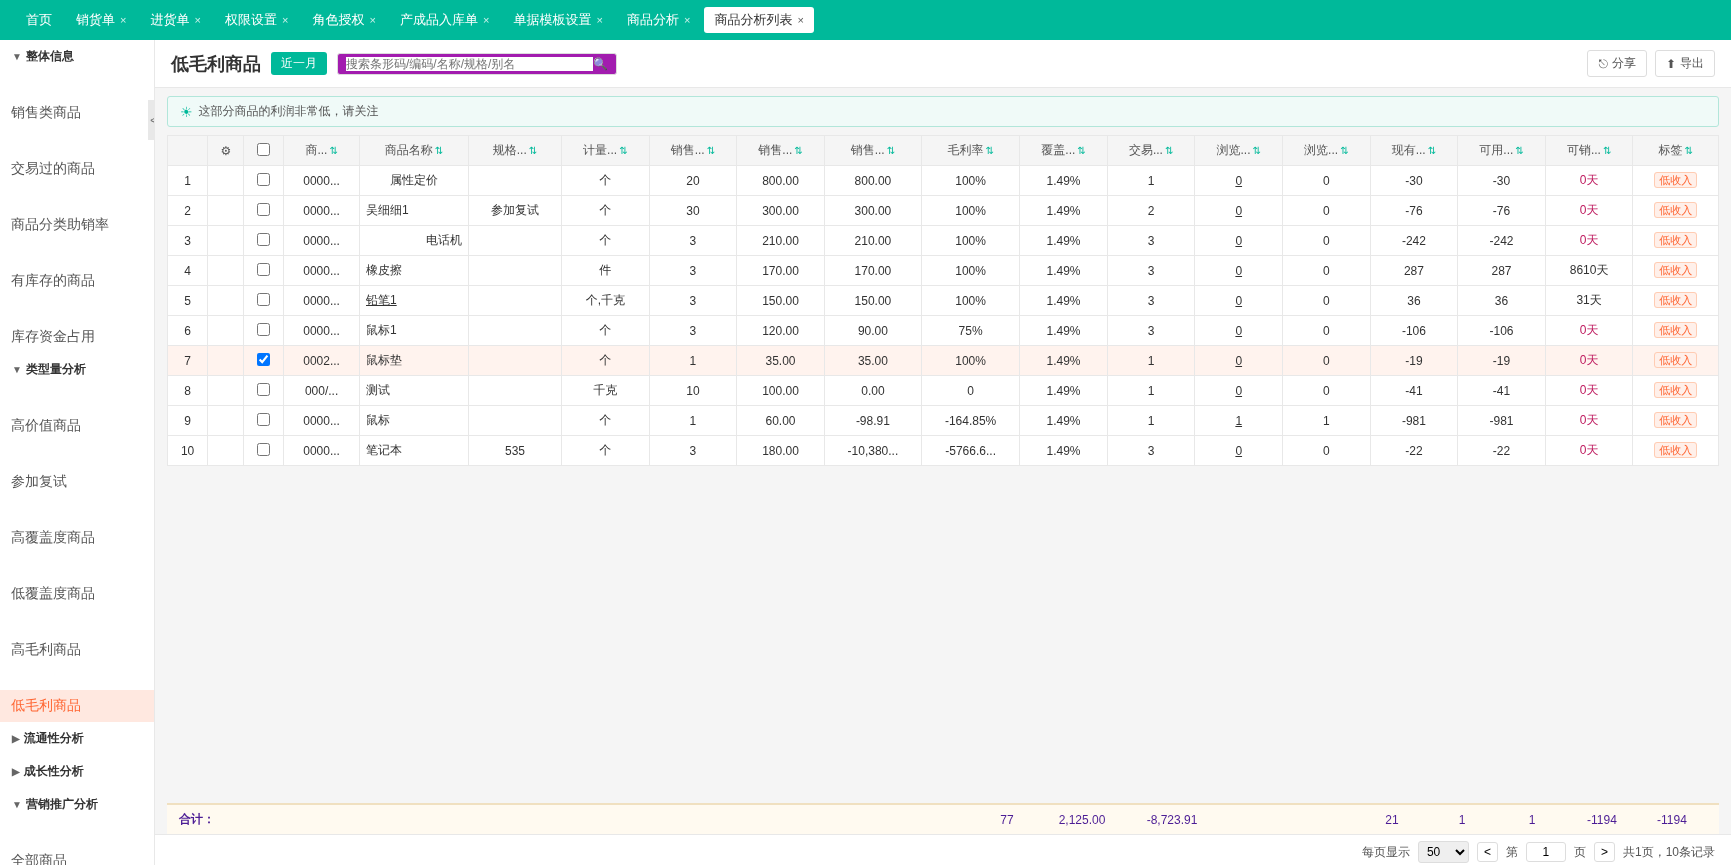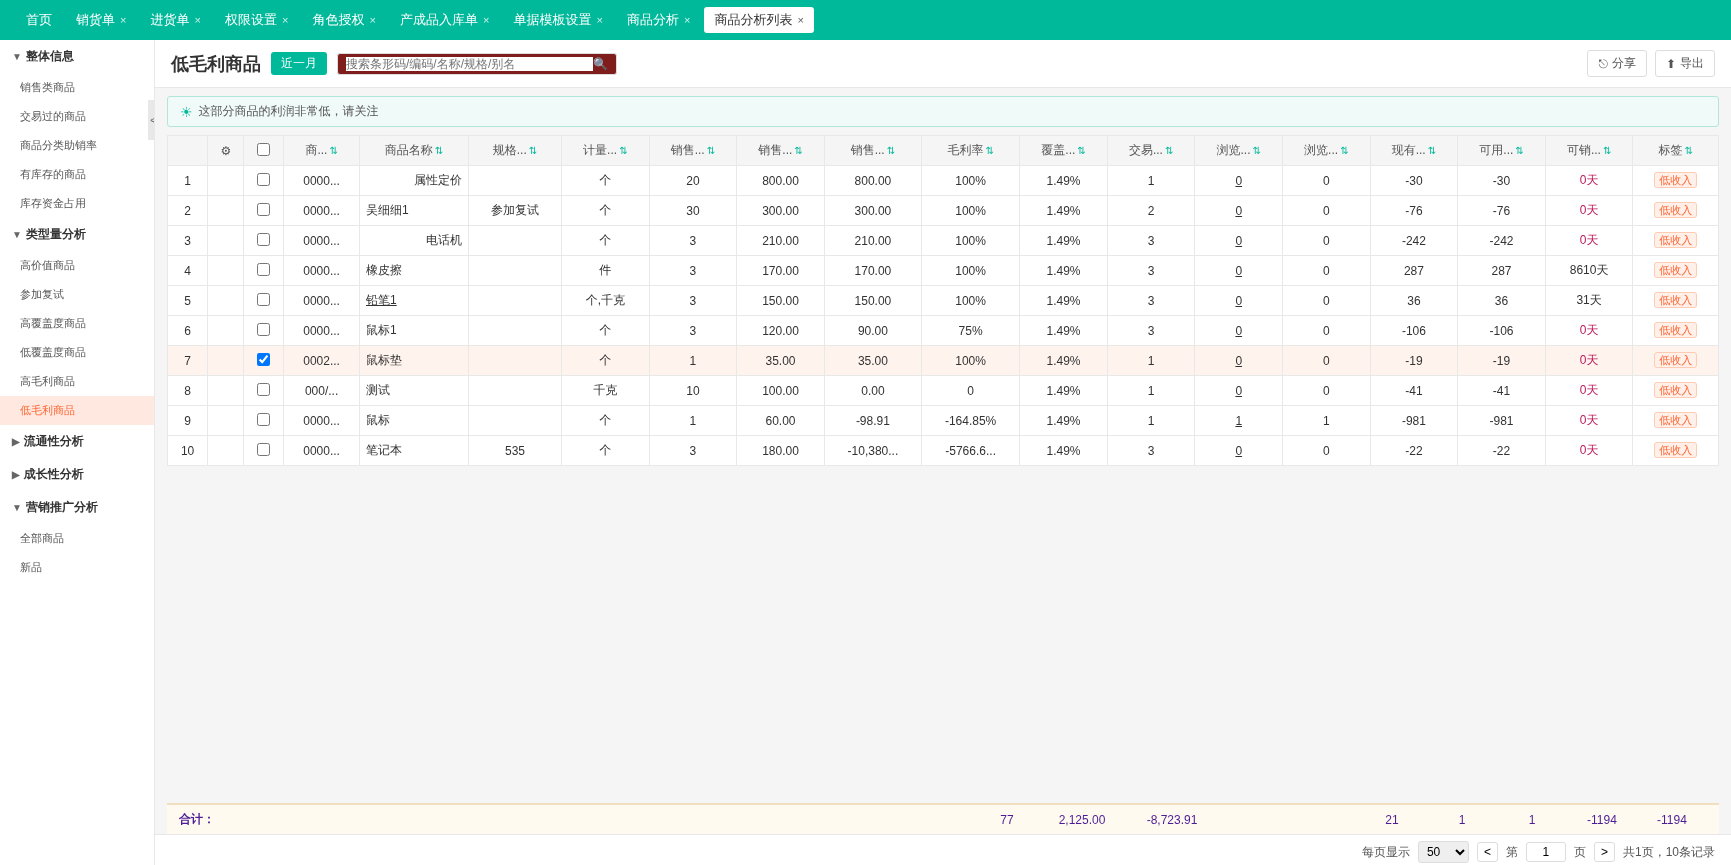--- a/index.html
+++ b/index.html
@@ -43,24 +43,25 @@
       display: flex;
       align-items: center;
       padding: 8px 12px;
       font-weight: bold;
       font-size: 12px;
       color: #333;
       cursor: pointer;
     }
     .sidebar-group-header .arrow { margin-right: 4px; color: #666; font-size: 10px; }
     .sidebar-item {
-      padding: 7px 12px 7px 20px;
+      padding: 7px 12px 7px 11px;
       cursor: pointer;
       color: #555;
-      font-size: 11px;
+      font-size: 14px;
+      margin-top: 24px;
     }
     .sidebar-item.active { background: #ffe8e0; color: #ff6633; }
     .collapse-btn {
       position: absolute;
       left: 148px;
       top: 60px;
       width: 16px;
       height: 40px;
       background: #e8e8e8;
       border-radius: 0 4px 4px 0;
@@ -104,21 +105,21 @@
       padding: 3px 10px;
       font-size: 12px;
       cursor: pointer;
     }
     .search-box {
       display: flex;
       align-items: center;
       border: 1px solid #ddd;
       border-radius: 3px;
       padding: 3px 8px;
-      background: #7f1d1d;
+      background: #a21caf;
       flex: 1;
       max-width: 280px;
     }
     .search-box input {
       border: none;
       outline: none;
       font-size: 12px;
       flex: 1;
       color: #999;
     }
@@ -376,21 +377,21 @@
             <th>可销...<span class="sort-icon">⇅</span></th>
             <th>标签<span class="sort-icon">⇅</span></th>
           </tr>
         </thead>
         <tbody id="table-body">
         <tr>
               <td>1</td>
       <td></td>
       <td><input type="checkbox" style=""></td>
       <td>0000...</td>
-      <td style="text-align:right;margin-left:32px;">属性定价</td>
+      <td style="text-align:center;margin-left:32px;">属性定价</td>
       <td></td>
       <td>个</td>
       <td>20</td>
       <td>800.00</td>
       <td>800.00</td>
       <td>100%</td>
       <td>1.49%</td>
       <td>1</td>
       <td><span class="link-underline">0</span></td>
       <td>0</td>

